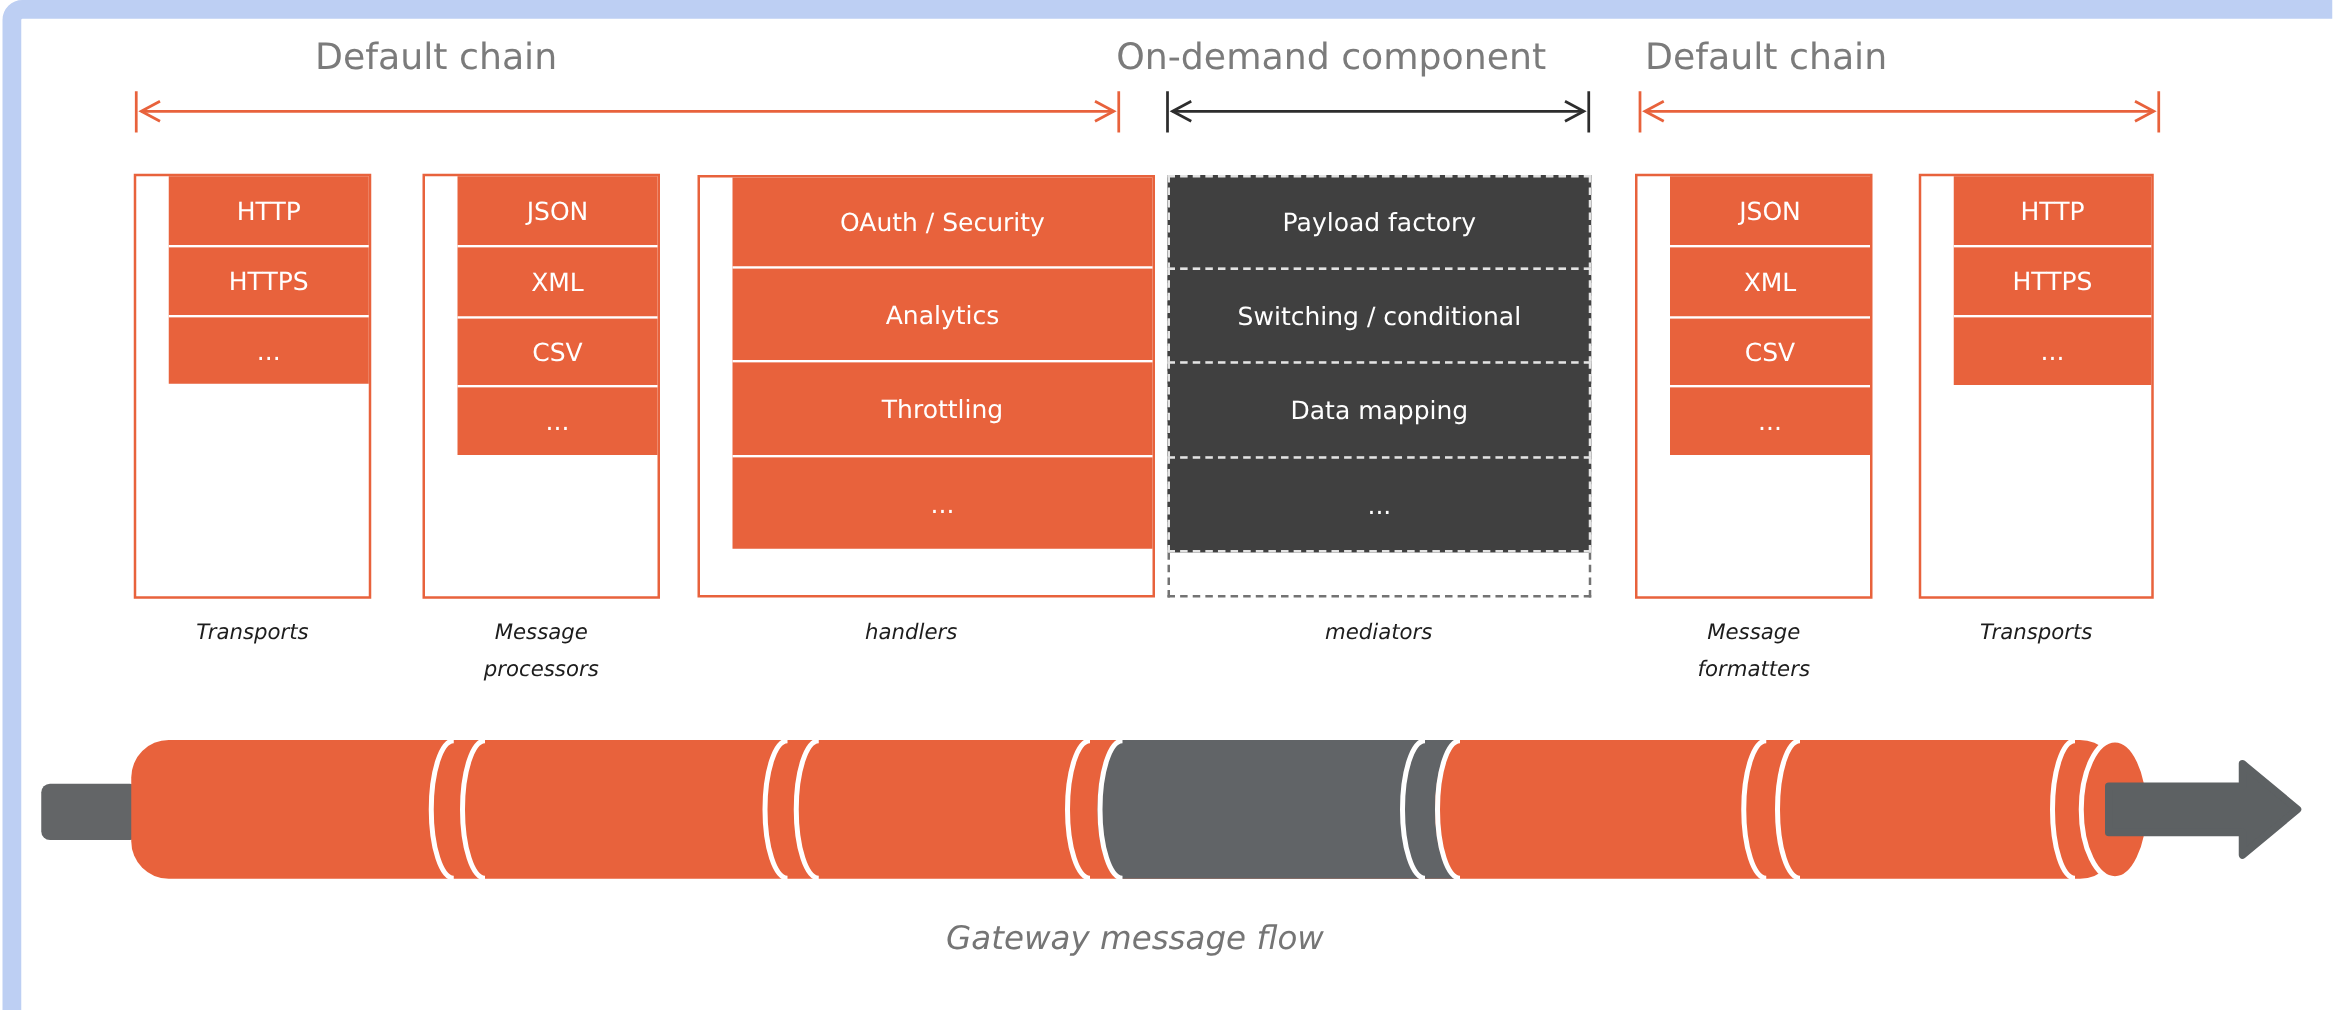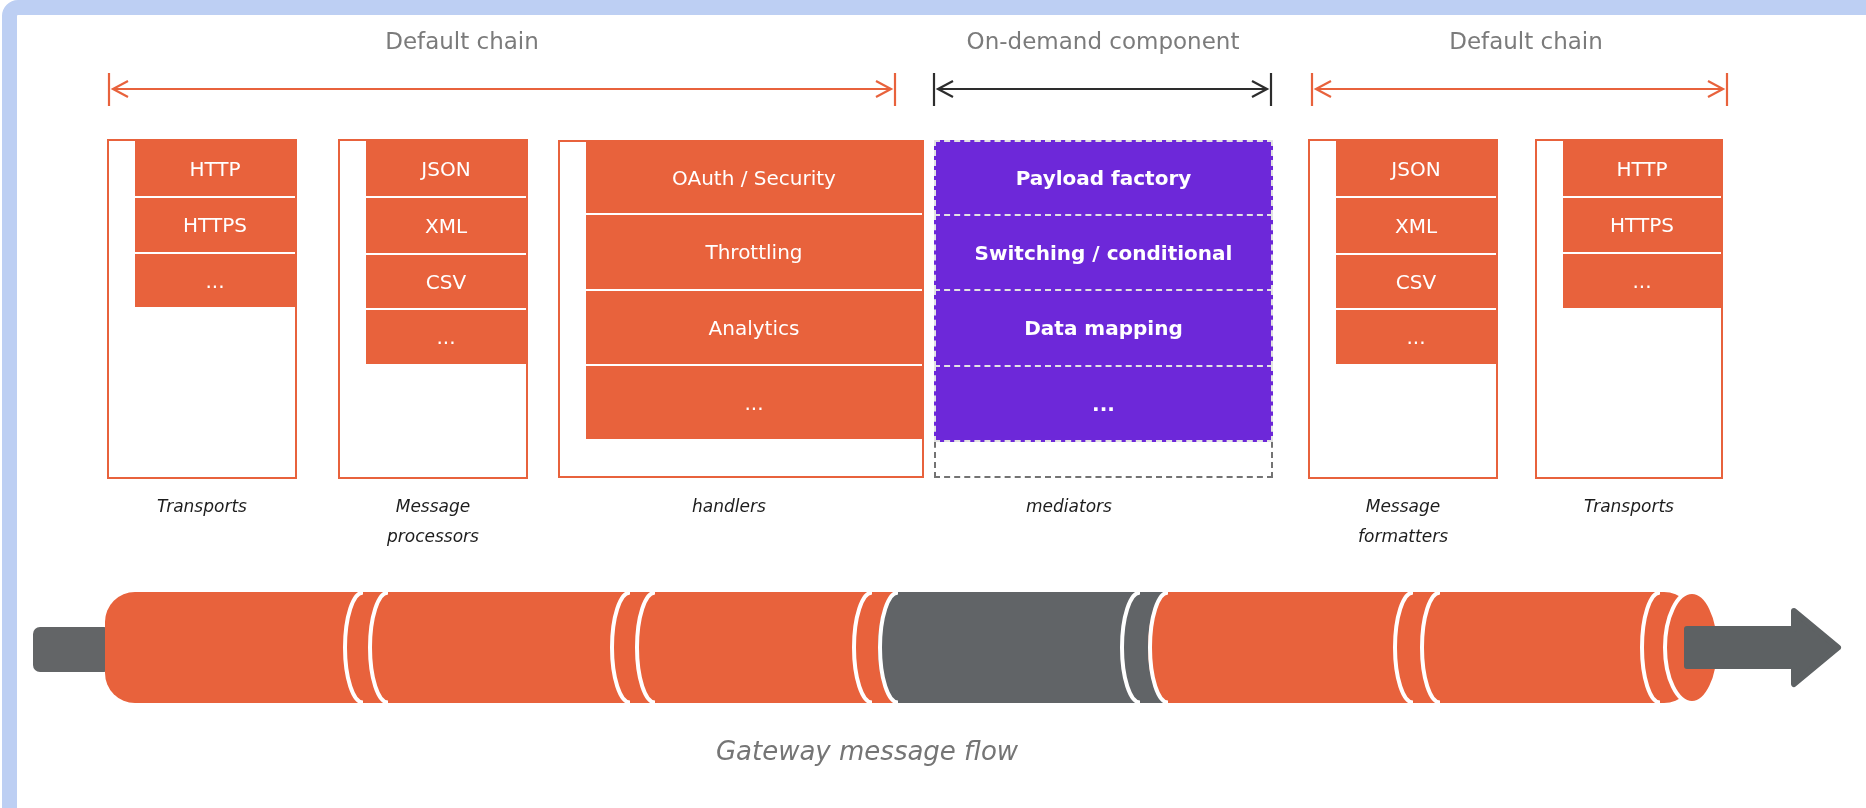--- a/index.html
+++ b/index.html
@@ -6,44 +6,44 @@
   .canvas{
     position:relative;width:1866px;height:808px;background:#ffffff;overflow:hidden;
     font-family:"DejaVu Sans","Liberation Sans",sans-serif;
   }
   .frame{
     position:absolute;left:2px;top:0px;width:1856px;height:802px;
     border:15px solid #bdcff3;border-radius:16px;pointer-events:none;z-index:6;
   }
   svg.overlay{position:absolute;left:0;top:0;z-index:1;}
   .annotation{
-    position:absolute;top:28px;width:420px;text-align:center;
-    font-size:23px;color:#7b7b7b;z-index:2;
+    position:absolute;top:28px;width:420px;text-align:left;
+    font-size:29px;color:#7b7b7b;z-index:2;
   }
   .stack{
     position:absolute;background:#ffffff;z-index:2;box-sizing:border-box;
   }
   .stack.orange{border:2px solid #e8623c;padding-left:26px;}
   .stack .row{
     box-sizing:border-box;display:flex;align-items:center;justify-content:center;
     background:#e8623c;color:#ffffff;font-size:20px;border-bottom:2px solid #ffffff;
   }
   .stack .row.last{border-bottom:none;}
   .stack.dashed{border:2px dashed #737373;}
   .stack.dashed .grow{
     position:absolute;left:-2px;width:calc(100% + 4px);box-sizing:border-box;
     display:flex;align-items:center;justify-content:center;
-    background:#6d28d9;color:#ffffff;font-size:20px;border:2px dashed #e3e3e3;font-weight:bold;
+    background:#404040;color:#ffffff;font-size:20px;border:2px dashed #e3e3e3;
   }
   .col-label{
     position:absolute;top:491px;width:280px;text-align:center;
     font-style:italic;font-size:17px;line-height:30px;color:#1d1d1d;z-index:2;
   }
   .flow-label{
-    position:absolute;top:736px;left:667px;width:400px;text-align:center;
+    position:absolute;top:736px;left:708px;width:400px;text-align:center;
     font-style:italic;font-size:26px;color:#757575;z-index:2;
   }
 </style>
 </head>
 <body>
 
 <div class="canvas">
 
   <svg class="overlay" width="1866" height="808">
 
@@ -123,25 +123,25 @@
       </div>
     <div class="row last" style="height:54px">
         <span>...</span>
       </div>
   </div>
 
   <div class="stack orange" style="left:558px;top:140px;width:366px;height:338px;">
     <div class="row" style="height:73px">
         <span>OAuth / Security</span>
       </div>
+    <div class="row" style="height:75px">
+        <span>Analytics</span>
+      </div>
     <div class="row" style="height:76px">
         <span>Throttling</span>
-      </div>
-    <div class="row" style="height:75px">
-        <span>Analytics</span>
       </div>
     <div class="row last" style="height:73px">
         <span>...</span>
       </div>
   </div>
 
   <div class="stack dashed" style="left:934px;top:140px;width:339px;height:338px;">
     <div class="grow" style="top:-2px;height:76px">
         <span>Payload factory</span>
       </div>
@@ -188,21 +188,21 @@
     <div></div>
   </div>
   <div class="col-label" style="left:293px;">
     <div>Message</div>
     <div>processors</div>
   </div>
   <div class="col-label" style="left:589px;">
     <div>handlers</div>
     <div></div>
   </div>
-  <div class="col-label" style="left:929px;">
+  <div class="col-label" style="left:963px;">
     <div>mediators</div>
     <div></div>
   </div>
   <div class="col-label" style="left:1263px;">
     <div>Message</div>
     <div>formatters</div>
   </div>
   <div class="col-label" style="left:1489px;">
     <div>Transports</div>
     <div></div>

